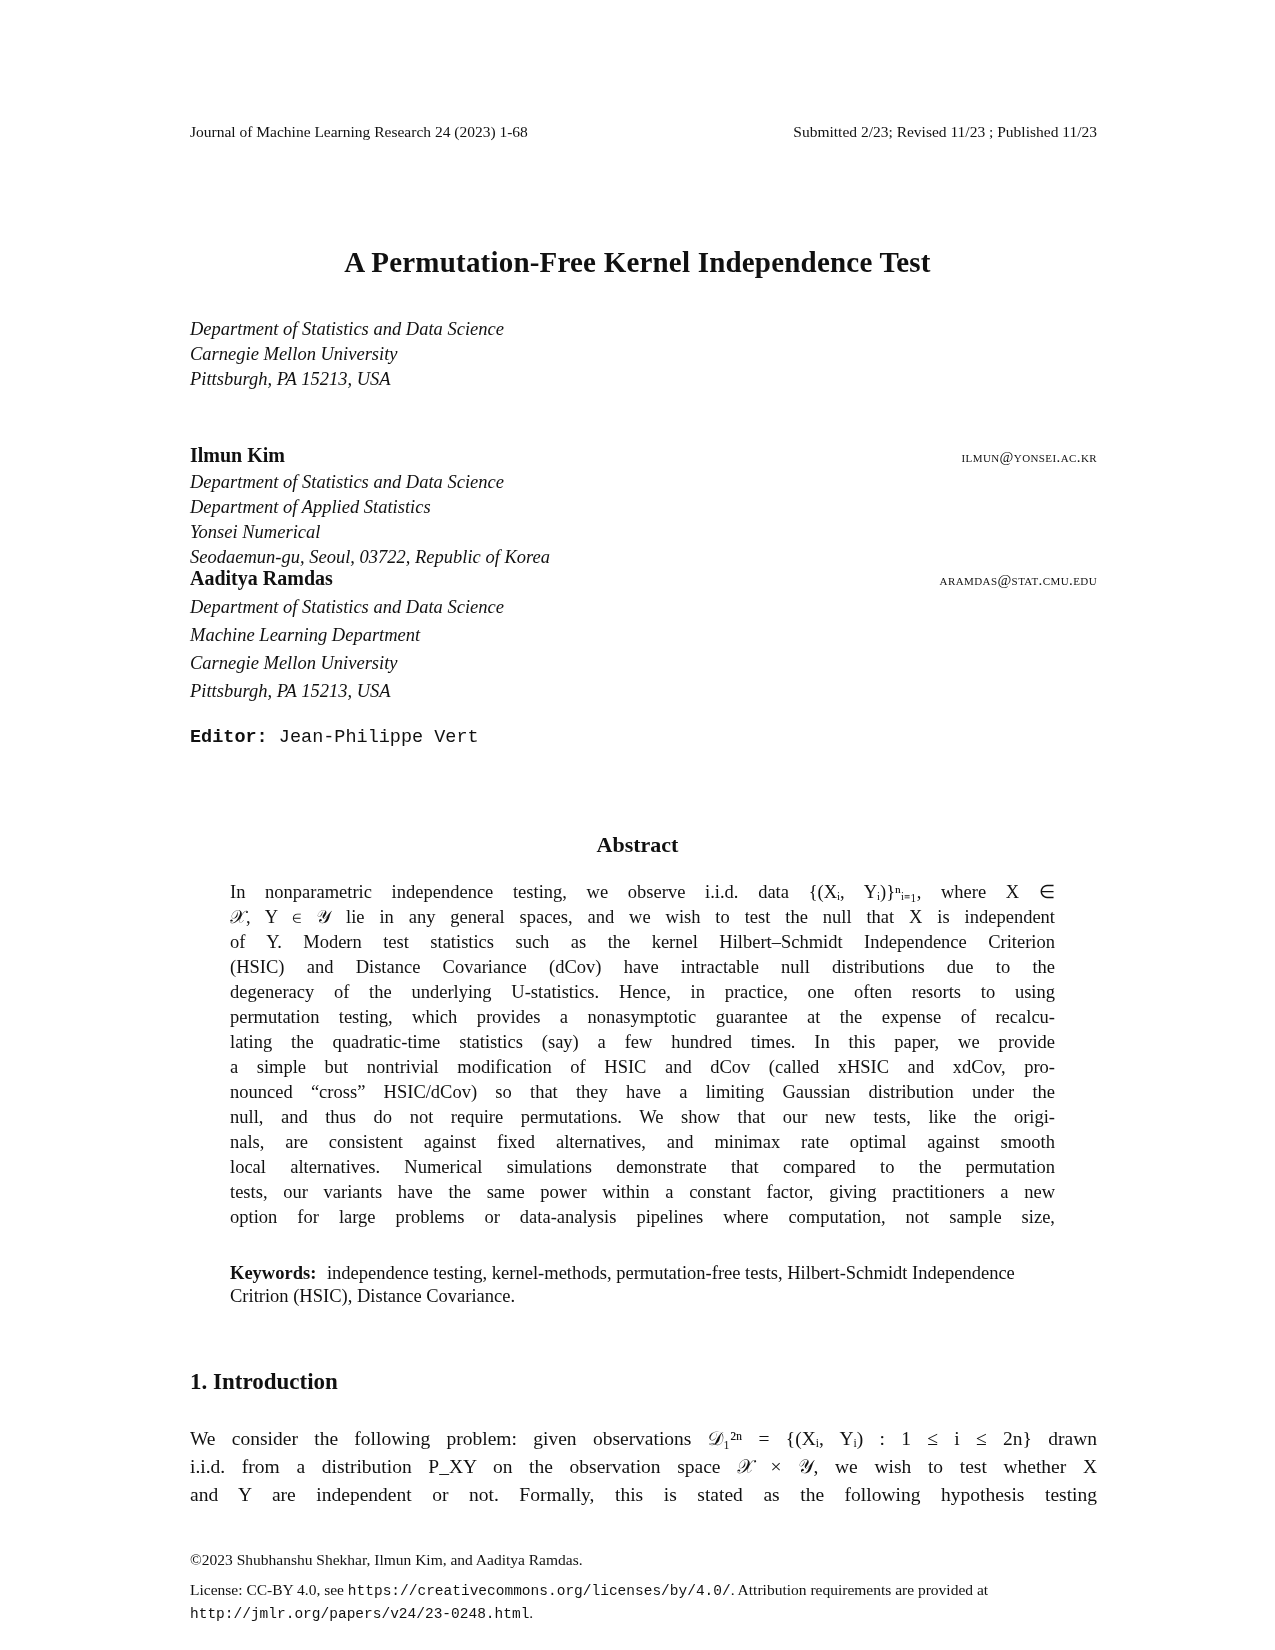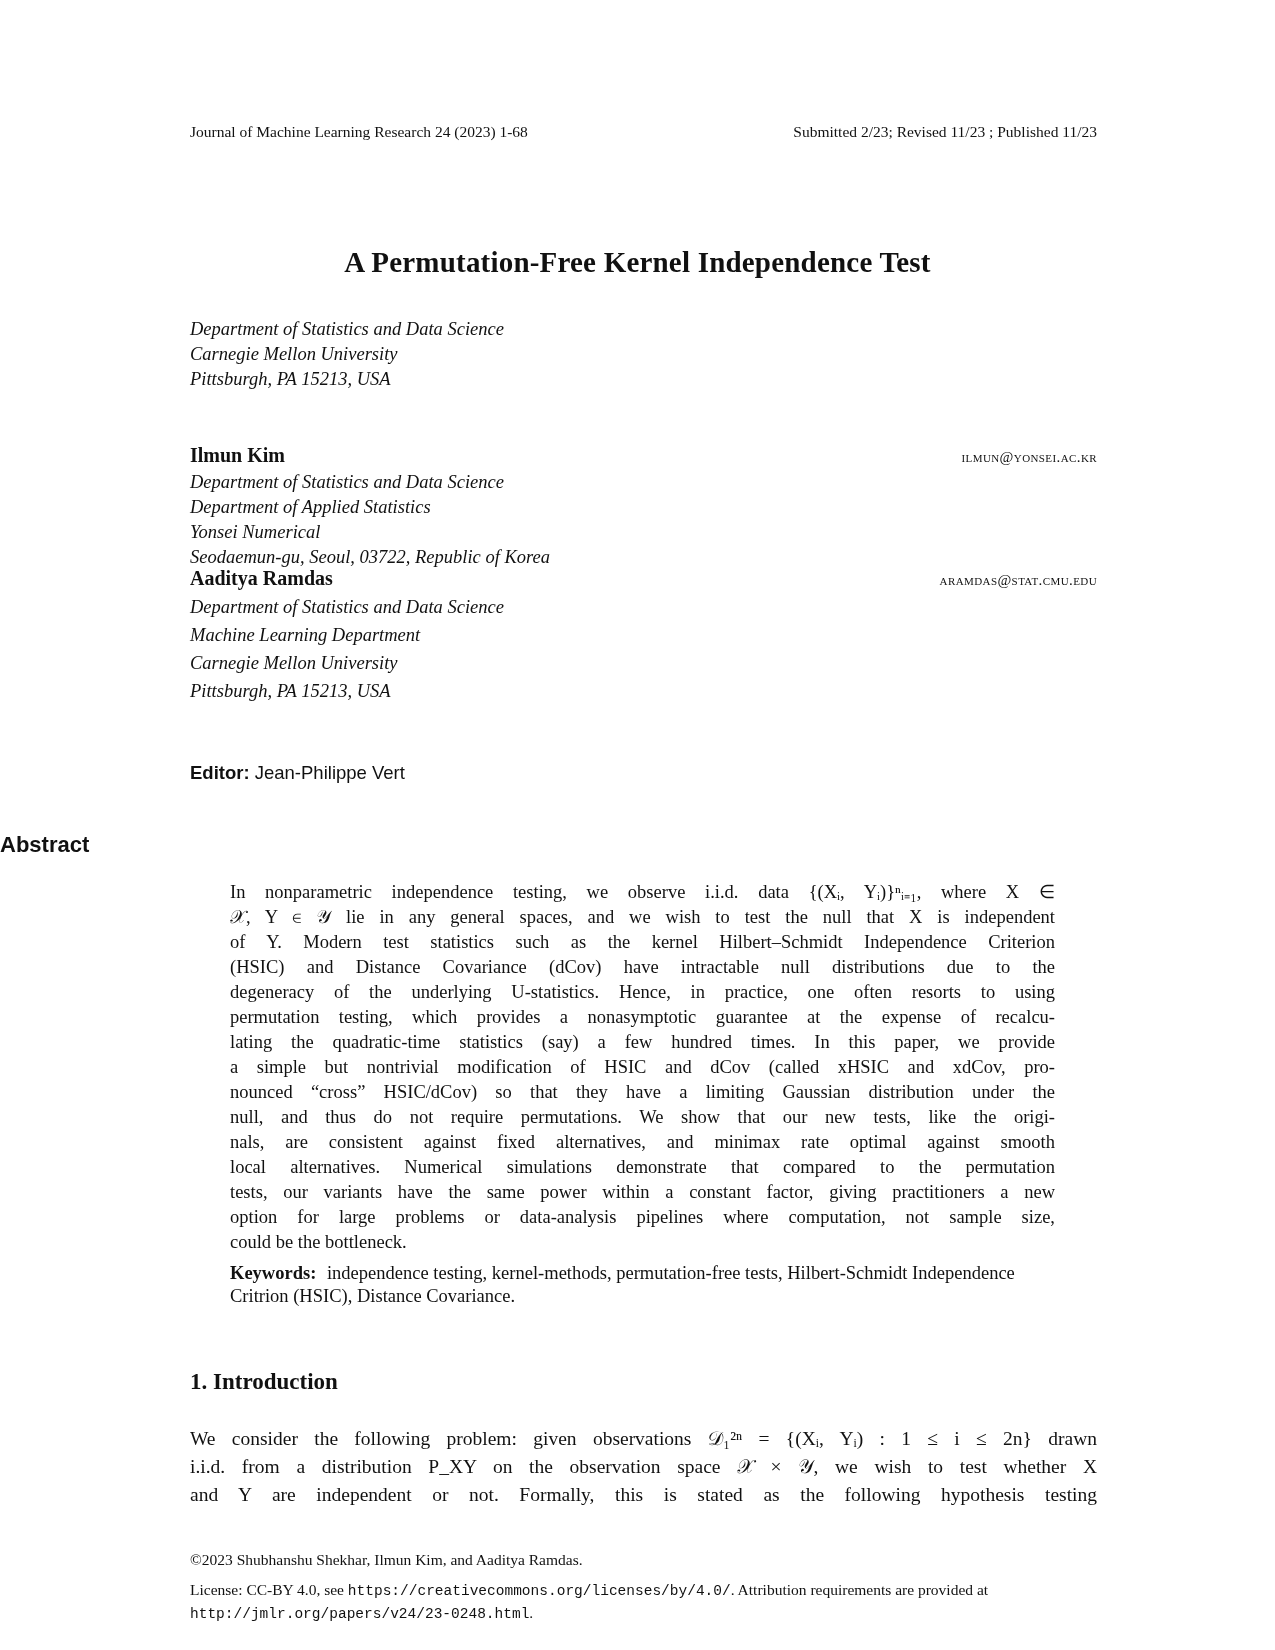--- a/index.html
+++ b/index.html
@@ -16,24 +16,24 @@
 
     .title { left: 0; width: 1275px; top: 207px; text-align: center; font-family: Liberation Serif, serif; font-weight: bold; font-size: 29px; letter-spacing: 0.2px; }
 
     .author-block { left: 190px; width: 907px; font-family: "Liberation Serif", serif; }
     .author-row { display: flex; justify-content: space-between; align-items: baseline; height: 26px; }
     .author-name { font-weight: bold; font-size: 20px; }
     .author-email { font-size: 15px; font-variant: small-caps; letter-spacing: 0.4px; text-transform: lowercase; }
     .aff { font-style: italic; font-size: 18.5px; line-height: 25px; }
     .aff.wide { line-height: 28px; }
 
-    .editor { left: 190px; top: 723px; font-family: Liberation Sans, sans-serif; font-size: 18.5px; }
+    .editor { left: 190px; top: 688px; font-family: Liberation Mono, monospace; font-size: 18.5px; }
     .editor b { font-weight: bold; }
 
-    .abstract-head { left: 0; width: 1275px; top: 793px; font-family: Liberation Sans, sans-serif; font-weight: bold; font-size: 22px; }
+    .abstract-head { left: 0; width: 1275px; top: 793px; text-align: center; font-family: Liberation Serif, serif; font-weight: bold; font-size: 22px; }
     .abstract-body { left: 230px; width: 825px; top: 841px; font-family: "Liberation Serif", serif; font-size: 18.5px; line-height: 25px; text-align: justify; }
     .abstract-body .ln { display: block; text-align: justify; text-align-last: justify; white-space: nowrap; }
     .abstract-body .ln.last { text-align-last: left; }
 
     .keywords { left: 230px; width: 830px; top: 1223px; font-family: "Liberation Serif", serif; font-size: 18.5px; line-height: 23px; }
     .keywords b { font-weight: bold; margin-right: 6px; }
 
     .section-head { left: 190px; top: 1330px; font-family: "Liberation Serif", serif; font-weight: bold; font-size: 23px; }
     .intro-body { left: 190px; width: 907px; top: 1386px; font-family: "Liberation Serif", serif; font-size: 19.5px; line-height: 28px; }
     .intro-body .ln { display: block; text-align: justify; text-align-last: justify; white-space: nowrap; }
@@ -97,21 +97,20 @@
     <span class="ln">degeneracy of the underlying U-statistics. Hence, in practice, one often resorts to using</span>
     <span class="ln">permutation testing, which provides a nonasymptotic guarantee at the expense of recalcu-</span>
     <span class="ln">lating the quadratic-time statistics (say) a few hundred times. In this paper, we provide</span>
     <span class="ln">a simple but nontrivial modification of HSIC and dCov (called xHSIC and xdCov, pro-</span>
     <span class="ln">nounced “cross” HSIC/dCov) so that they have a limiting Gaussian distribution under the</span>
     <span class="ln">null, and thus do not require permutations. We show that our new tests, like the origi-</span>
     <span class="ln">nals, are consistent against fixed alternatives, and minimax rate optimal against smooth</span>
     <span class="ln">local alternatives. Numerical simulations demonstrate that compared to the permutation</span>
     <span class="ln">tests, our variants have the same power within a constant factor, giving practitioners a new</span>
     <span class="ln">option for large problems or data-analysis pipelines where computation, not sample size,</span>
-    <span class="ln last">could be the bottleneck.</span>
   </div>
 
   <div class="abs keywords">
     <b>Keywords:</b>
     <span>independence testing, kernel-methods, permutation-free tests, Hilbert-Schmidt Independence Critrion (HSIC), Distance Covariance.</span>
   </div>
 
   <div class="abs section-head">1. Introduction</div>
 
   <div class="abs intro-body">

